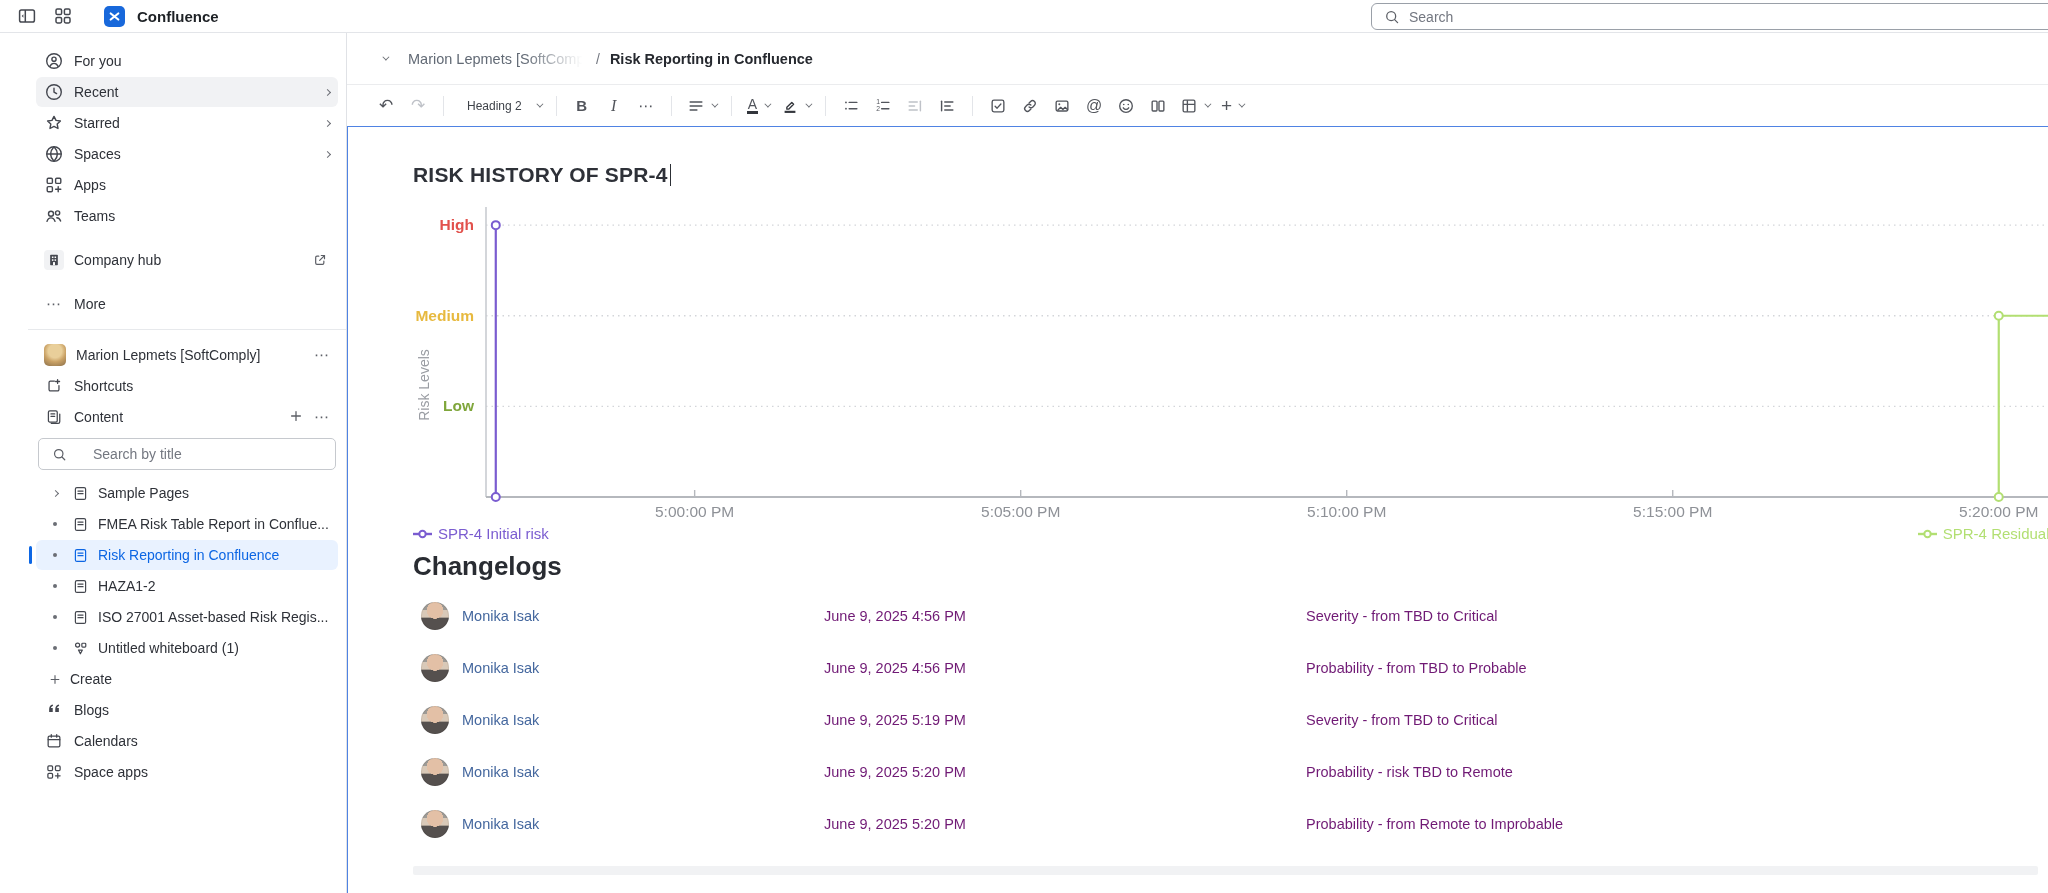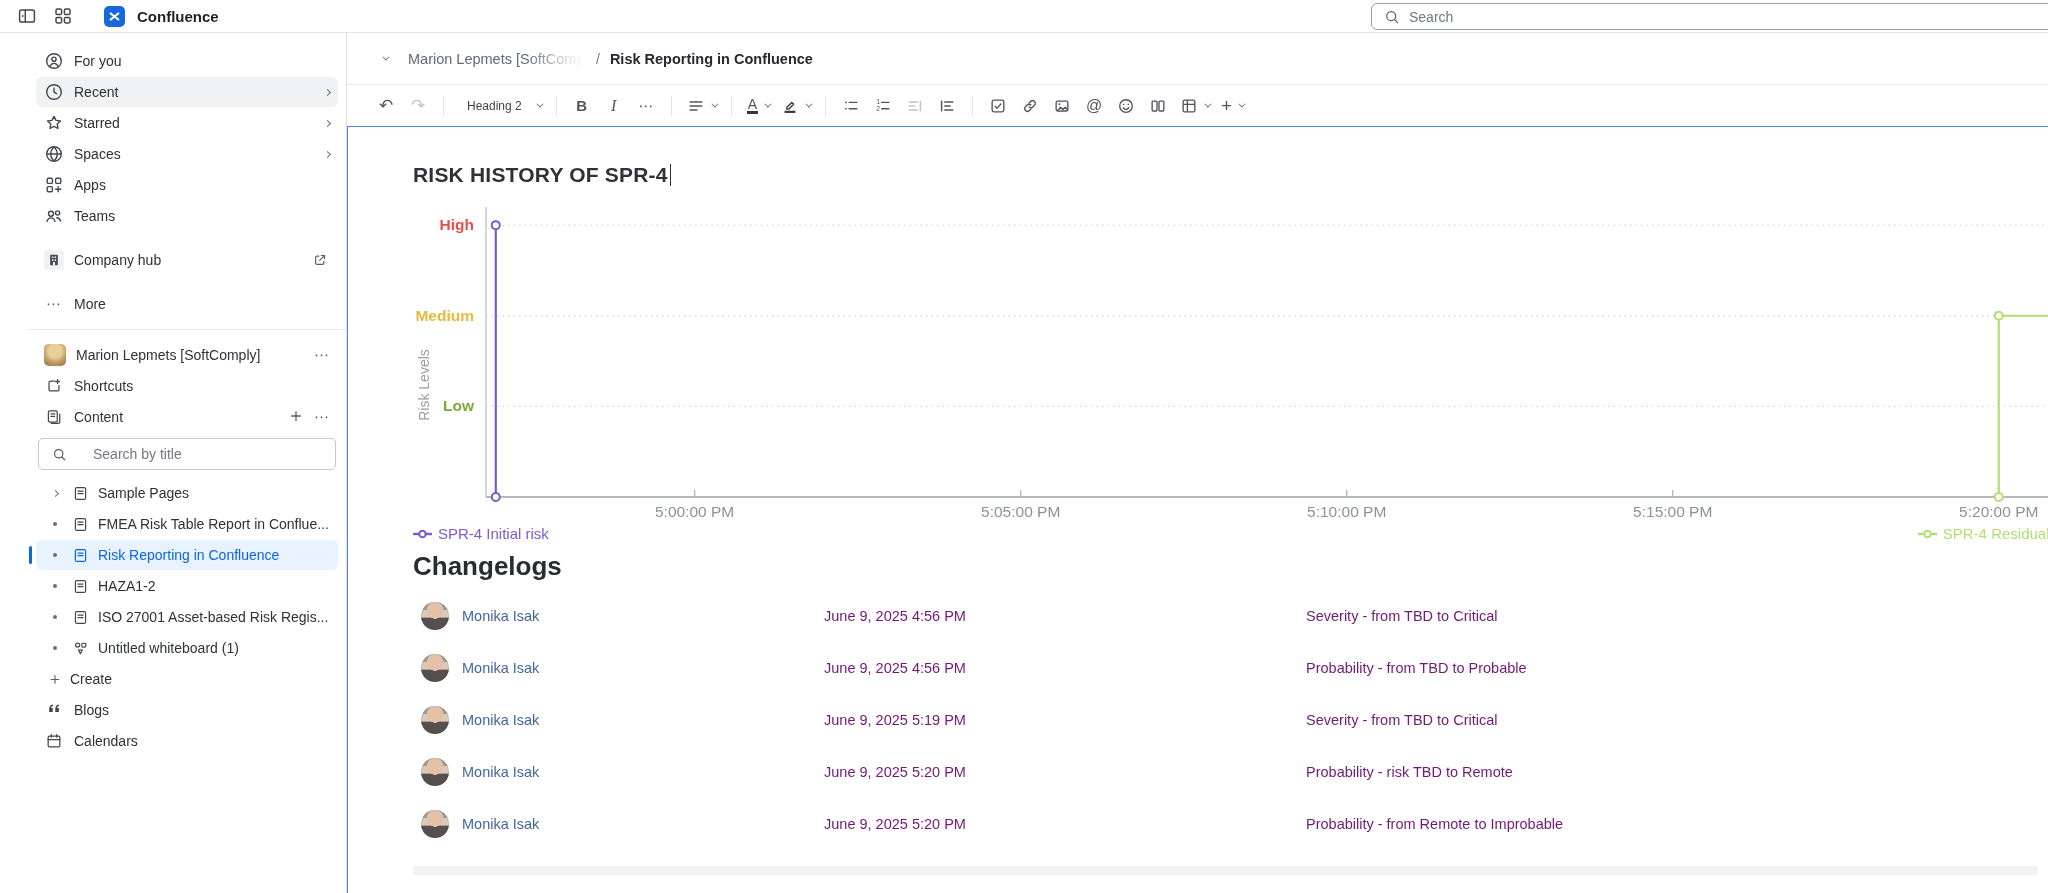--- a/index.html
+++ b/index.html
@@ -383,20 +383,31 @@
     <div class="s-item">
       <span class="icon">
         <svg width="18" height="18" viewBox="0 0 20 20" fill="none" stroke="#44474f" stroke-width="1.4" stroke-linecap="round">
           <rect x="3.5" y="4.5" width="13" height="12" rx="1.5"></rect>
             <path d="M7 2.8v3M13 2.8v3M3.5 8.6h13"></path>
         </svg>
         </span>
       <span class="lbl">Calendars</span>
     </div>
 
+    <div class="s-item">
+      <span class="icon">
+        <svg width="18" height="18" viewBox="0 0 20 20" fill="none" stroke="#44474f" stroke-width="1.4" stroke-linecap="round">
+          <rect x="3.2" y="3.2" width="5.2" height="5.2" rx="1.2"></rect>
+            <rect x="11.6" y="3.2" width="5.2" height="5.2" rx="1.2"></rect>
+          <rect x="3.2" y="11.6" width="5.2" height="5.2" rx="1.2"></rect>
+            <path d="M14.2 11.6v5.2M11.6 14.2h5.2"></path>
+        </svg>
+        </span>
+      <span class="lbl">Space apps</span>
+    </div>
   </nav>
 
   <section class="main">
 
     <div class="crumb-row">
       <span class="crumb-toggle">
           <span class="chev down small"></span>
         </span>
       <span class="crumb-parent">Marion Lepmets [SoftComply]</span>
       <span class="crumb-sep">/</span>

